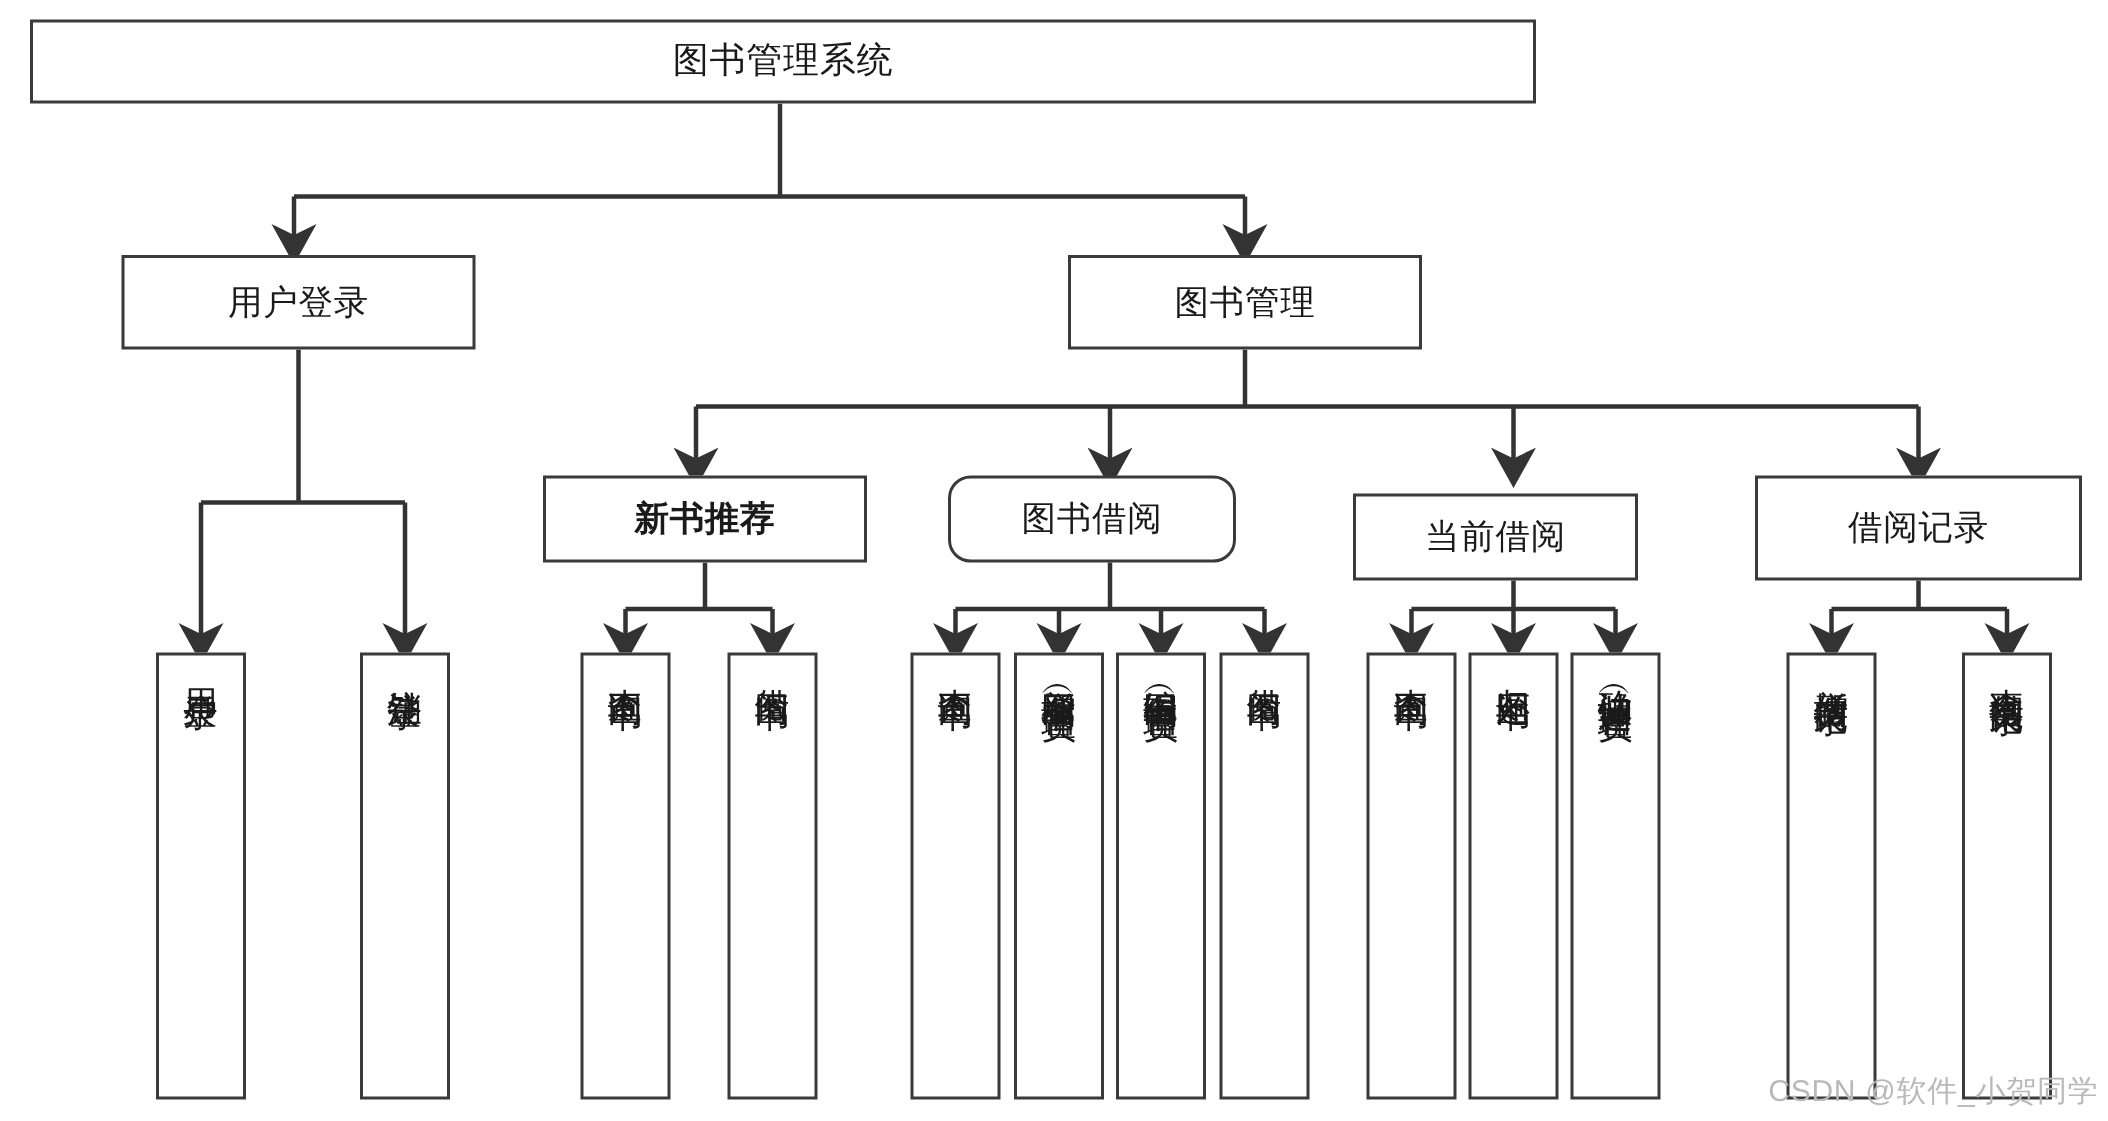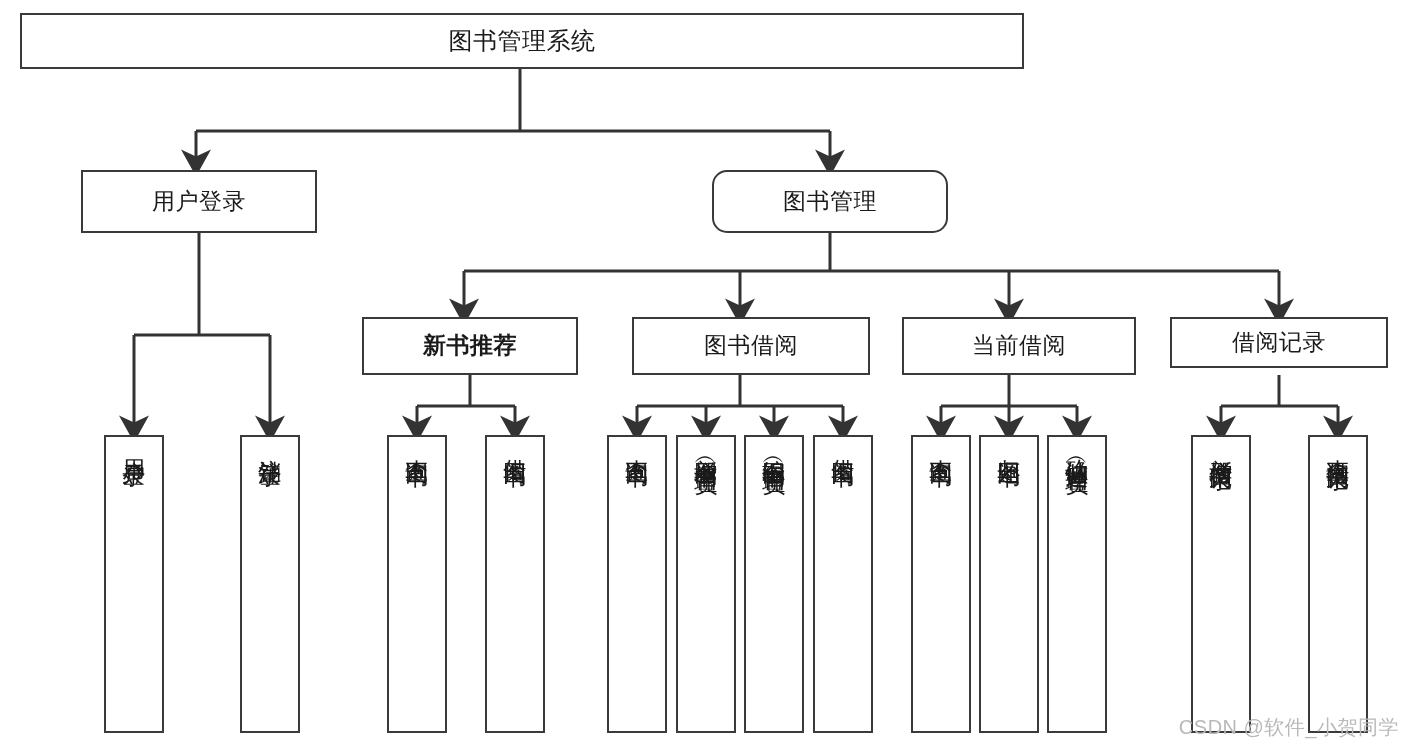--- a/index.html
+++ b/index.html
@@ -119,37 +119,37 @@
   </svg>
 
   <div class="node h-node root" style="left:20px;top:13px;width:1004px;height:56px;">
     <span class="lbl">图书管理系统</span>
   </div>
 
   <div class="node h-node" style="left:81px;top:170px;width:236px;height:63px;">
     <span class="lbl">用户登录</span>
   </div>
 
-  <div class="node h-node" style="left:712px;top:170px;width:236px;height:63px;border-radius:15px;">
+  <div class="node h-node" style="left:712px;top:170px;width:236px;height:63px;">
     <span class="lbl">图书管理</span>
   </div>
 
   <div class="node h-node" style="left:362px;top:317px;width:216px;height:58px;font-weight:bold;">
     <span class="lbl">新书推荐</span>
   </div>
 
-  <div class="node h-node" style="left:632px;top:317px;width:238px;height:58px;">
+  <div class="node h-node" style="left:632px;top:317px;width:192px;height:58px;border-radius:15px;">
     <span class="lbl">图书借阅</span>
   </div>
 
-  <div class="node h-node" style="left:902px;top:317px;width:234px;height:58px;">
+  <div class="node h-node" style="left:902px;top:329px;width:190px;height:58px;">
     <span class="lbl">当前借阅</span>
   </div>
 
-  <div class="node h-node" style="left:1170px;top:317px;width:218px;height:51px;">
+  <div class="node h-node" style="left:1170px;top:317px;width:218px;height:70px;">
     <span class="lbl">借阅记录</span>
   </div>
 
   <div class="node v-node" style="left:104px;top:435px;width:60px;height:298px;">
     <span class="lbl">用户登录</span>
   </div>
   <div class="node v-node" style="left:240px;top:435px;width:60px;height:298px;">
     <span class="lbl">注销登录</span>
   </div>
 

